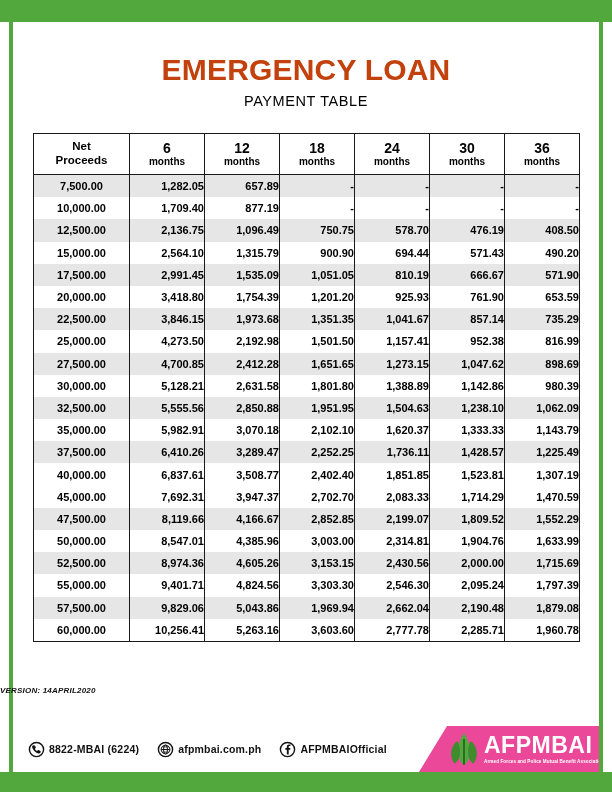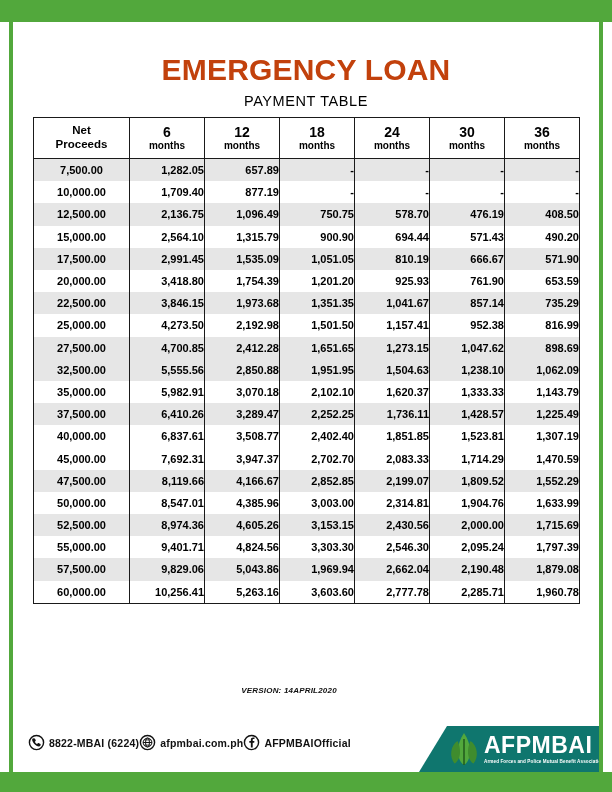--- a/index.html
+++ b/index.html
@@ -69,21 +69,21 @@
     font-weight: normal;
     letter-spacing: 0.6px;
     color: #000000;
     margin: 7px 0 0 0;
   }
 
   
   .table-wrap {
     position: absolute;
     left: 33px;
-    top: 117px;
+    top: 133px;
     width: 546px;
   }
   table.payment-table {
     border-collapse: collapse;
     width: 546px;
     table-layout: fixed;
     border: 1.4px solid #1a1a1a;
   }
   table.payment-table col.c-net   { width: 96px; }
   table.payment-table col.c-term  { width: 75px; }
@@ -137,43 +137,43 @@
   }
   tr.shaded td { background: #e6e6e6; }
   tr.plain  td { background: #ffffff; }
 
   
   .version-note {
     position: absolute;
     left: 0;
     top: 686px;
     width: 578px;
-    text-align: center;
+    text-align: left;
     font-size: 8px;
     font-style: italic;
     font-weight: bold;
     letter-spacing: 0.2px;
     color: #111111;
   }
 
   
   .footer {
     position: absolute;
     left: 0;
     top: 726px;
     width: 612px;
     height: 46px;
   }
   .footer-contacts {
     position: absolute;
     left: 28px;
     top: 8px;
     display: flex;
-    align-items: flex-start;
-    gap: 0;
+    align-items: center;
+    gap: 18px;
     height: 30px;
   }
   .contact-item {
     display: flex;
     align-items: center;
     gap: 4px;
   }
   .contact-item .ctext {
     font-size: 10.5px;
     font-weight: bold;
@@ -188,21 +188,21 @@
   }
   .ico svg { display: block; }
 
   
   .logo-panel {
     position: absolute;
     right: 13px;
     top: 0px;
     width: 180px;
     height: 46px;
-    background: #0f766e;
+    background: #ec4899;
     clip-path: polygon(28px 0, 100% 0, 100% 100%, 0 100%);
     display: flex;
     align-items: center;
     padding-left: 30px;
     box-sizing: border-box;
   }
   .logo-leaf {
     width: 30px;
     height: 34px;
     margin-right: 5px;
@@ -362,20 +362,29 @@
           <td class="val-cell">816.99</td>
         </tr>
         <tr class="shaded">
           <td class="net-cell">27,500.00</td>
           <td class="val-cell">4,700.85</td>
           <td class="val-cell">2,412.28</td>
           <td class="val-cell">1,651.65</td>
           <td class="val-cell">1,273.15</td>
           <td class="val-cell">1,047.62</td>
           <td class="val-cell">898.69</td>
+        </tr>
+        <tr class="plain">
+          <td class="net-cell">30,000.00</td>
+          <td class="val-cell">5,128.21</td>
+          <td class="val-cell">2,631.58</td>
+          <td class="val-cell">1,801.80</td>
+          <td class="val-cell">1,388.89</td>
+          <td class="val-cell">1,142.86</td>
+          <td class="val-cell">980.39</td>
         </tr>
         <tr class="shaded">
           <td class="net-cell">32,500.00</td>
           <td class="val-cell">5,555.56</td>
           <td class="val-cell">2,850.88</td>
           <td class="val-cell">1,951.95</td>
           <td class="val-cell">1,504.63</td>
           <td class="val-cell">1,238.10</td>
           <td class="val-cell">1,062.09</td>
         </tr>

